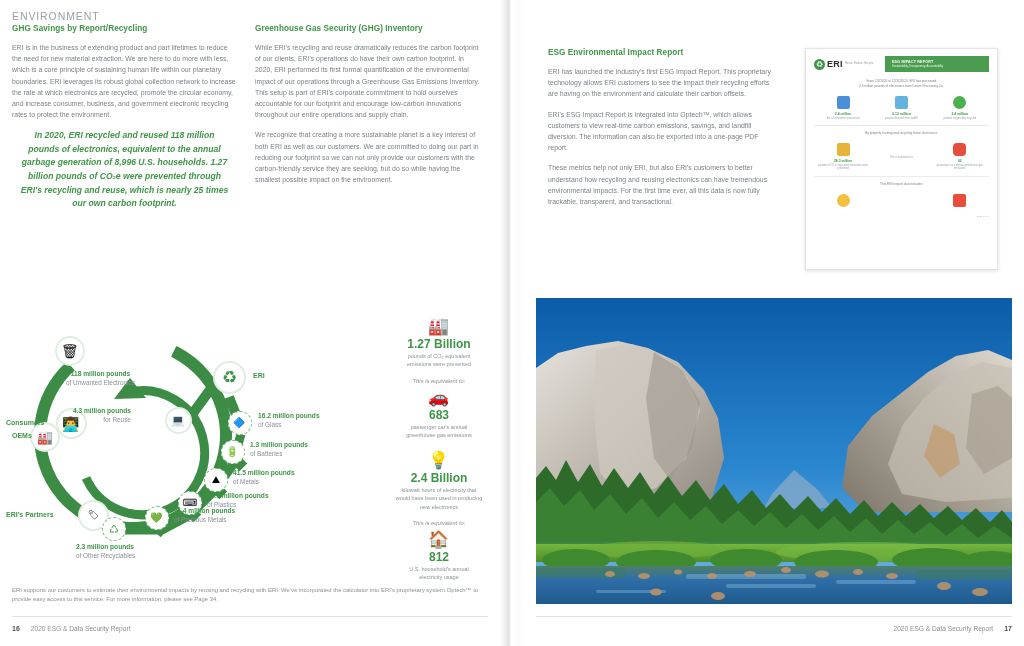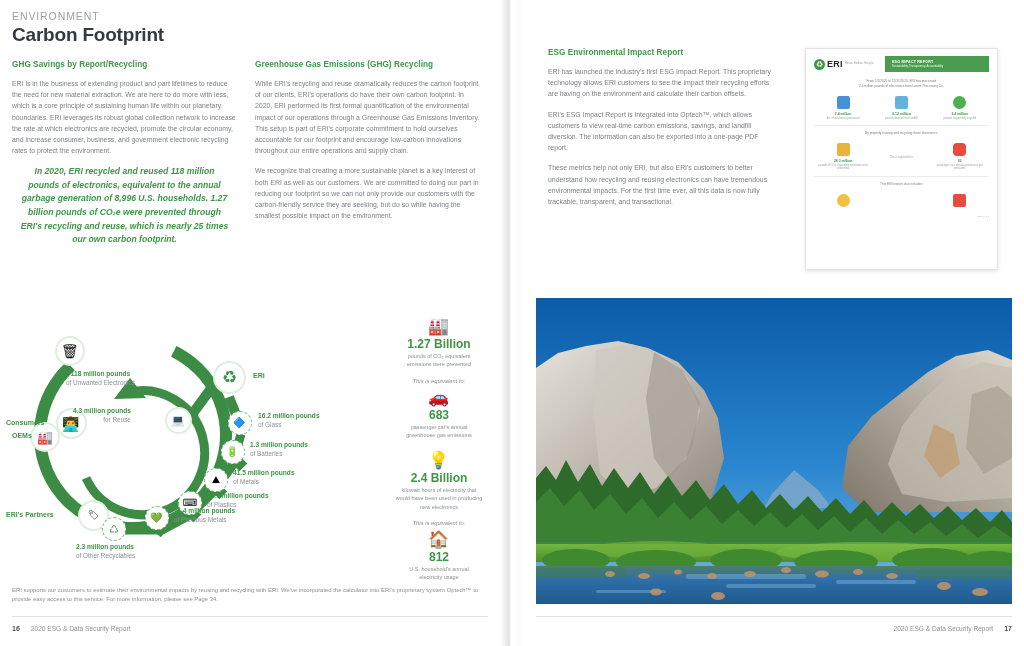--- a/index.html
+++ b/index.html
@@ -139,30 +139,29 @@
   .pg-txt { font-size: 6.6px; color: #8a9096; }
 </style>
 </head>
 <body>
 
 <div class="spread">
 
   <div class="page page-left">
 
     <div class="eyebrow">ENVIRONMENT</div>
-    <div class="page-title">Carbon Footprint</div>
 
     <div class="cols">
       <div class="col">
         <div class="sec-head">GHG Savings by Report/Recycling</div>
         <div class="body-p">ERI is in the business of extending product and part lifetimes to reduce the need for new material extraction. We are here to do more with less, which is a core principle of sustaining human life within our planetary boundaries. ERI leverages its robust global collection network to increase the rate at which electronics are recycled, promote the circular economy, and increase consumer, business, and government electronic recycling rates to protect the environment.</div>
         <div class="callout">In 2020, ERI recycled and reused 118 million pounds of electronics, equivalent to the annual garbage generation of 8,996 U.S. households. 1.27 billion pounds of CO₂e were prevented through ERI's recycling and reuse, which is nearly 25 times our own carbon footprint.</div>
       </div>
       <div class="col">
-        <div class="sec-head">Greenhouse Gas Emissions (GHG) Recycling</div>
+        <div class="sec-head">Greenhouse Gas Security (GHG) Inventory</div>
         <div class="body-p">While ERI's recycling and reuse dramatically reduces the carbon footprint of our clients, ERI's operations do have their own carbon footprint. In 2020, ERI performed its first formal quantification of the environmental impact of our operations through a Greenhouse Gas Emissions Inventory. This setup is part of ERI's corporate commitment to hold ourselves accountable for our footprint and encourage low-carbon innovations throughout our entire operations and supply chain.</div>
         <div class="body-p">We recognize that creating a more sustainable planet is a key interest of both ERI as well as our customers. We are committed to doing our part in reducing our footprint so we can not only provide our customers with the carbon-friendly service they are seeking, but do so while having the smallest possible impact on the environment.</div>
       </div>
     </div>
 
     <div class="diagram">
       <svg width="500" height="275" viewBox="0 0 500 275">
         <defs>
           <marker id="ah" markerWidth="7" markerHeight="7" refX="3" refY="3.5" orient="auto">
             <polygon points="0,0 7,3.5 0,7" fill="#3c8c45"></polygon>

